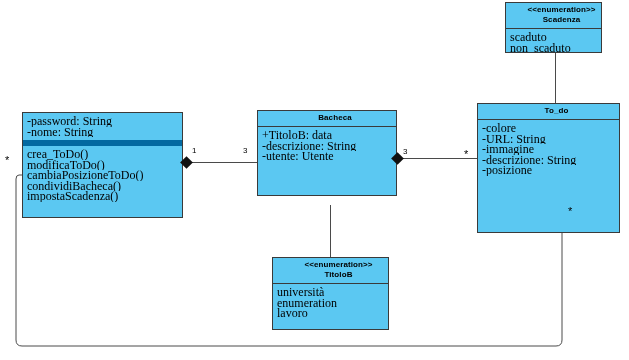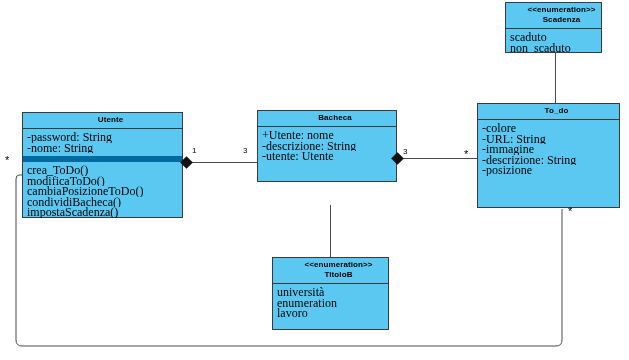--- a/index.html
+++ b/index.html
@@ -102,44 +102,43 @@
 
 <div id="canvas">
 
   <div class="route" style="left:0;top:0;">
     <svg width="629" height="360" viewBox="0 0 629 360">
       <path d="M 22 175 L 19 175 Q 16 175 16 179 L 16 340 Q 16 346 22 346 L 556 346 Q 562 346 562 340 L 562 209" fill="none" stroke="#4a4a4a" stroke-width="1"></path>
     </svg>
   </div>
 
   <div class="uml-class" style="left:22px; top:112px; width:161px; height:106px;">
-    <div class="uml-header">Utente</div>
     <div class="uml-compartment divided">
       <div class="uml-row">-password: String</div>
       <div class="uml-row">-nome: String</div>
     </div>
     <div class="uml-compartment grow">
       <div class="uml-row">crea_ToDo()</div>
       <div class="uml-row">modificaToDo()</div>
       <div class="uml-row">cambiaPosizioneToDo()</div>
       <div class="uml-row">condividiBacheca()</div>
       <div class="uml-row">impostaScadenza()</div>
     </div>
   </div>
 
-  <div class="uml-class" style="left:257px; top:110px; width:140px; height:72px;">
+  <div class="uml-class" style="left:257px; top:110px; width:140px; height:86px;">
     <div class="uml-header">Bacheca</div>
     <div class="uml-compartment grow">
-      <div class="uml-row">+Utente: nome</div>
+      <div class="uml-row">+TitoloB: data</div>
       <div class="uml-row">-descrizione: String</div>
       <div class="uml-row">-utente: Utente</div>
     </div>
   </div>
 
-  <div class="uml-class" style="left:477px; top:103px; width:143px; height:105px;">
+  <div class="uml-class" style="left:477px; top:103px; width:143px; height:130px;">
     <div class="uml-header">To_do</div>
     <div class="uml-compartment grow">
       <div class="uml-row">-colore</div>
       <div class="uml-row">-URL: String</div>
       <div class="uml-row">-immagine</div>
       <div class="uml-row">-descrizione: String</div>
       <div class="uml-row">-posizione</div>
     </div>
   </div>
 

